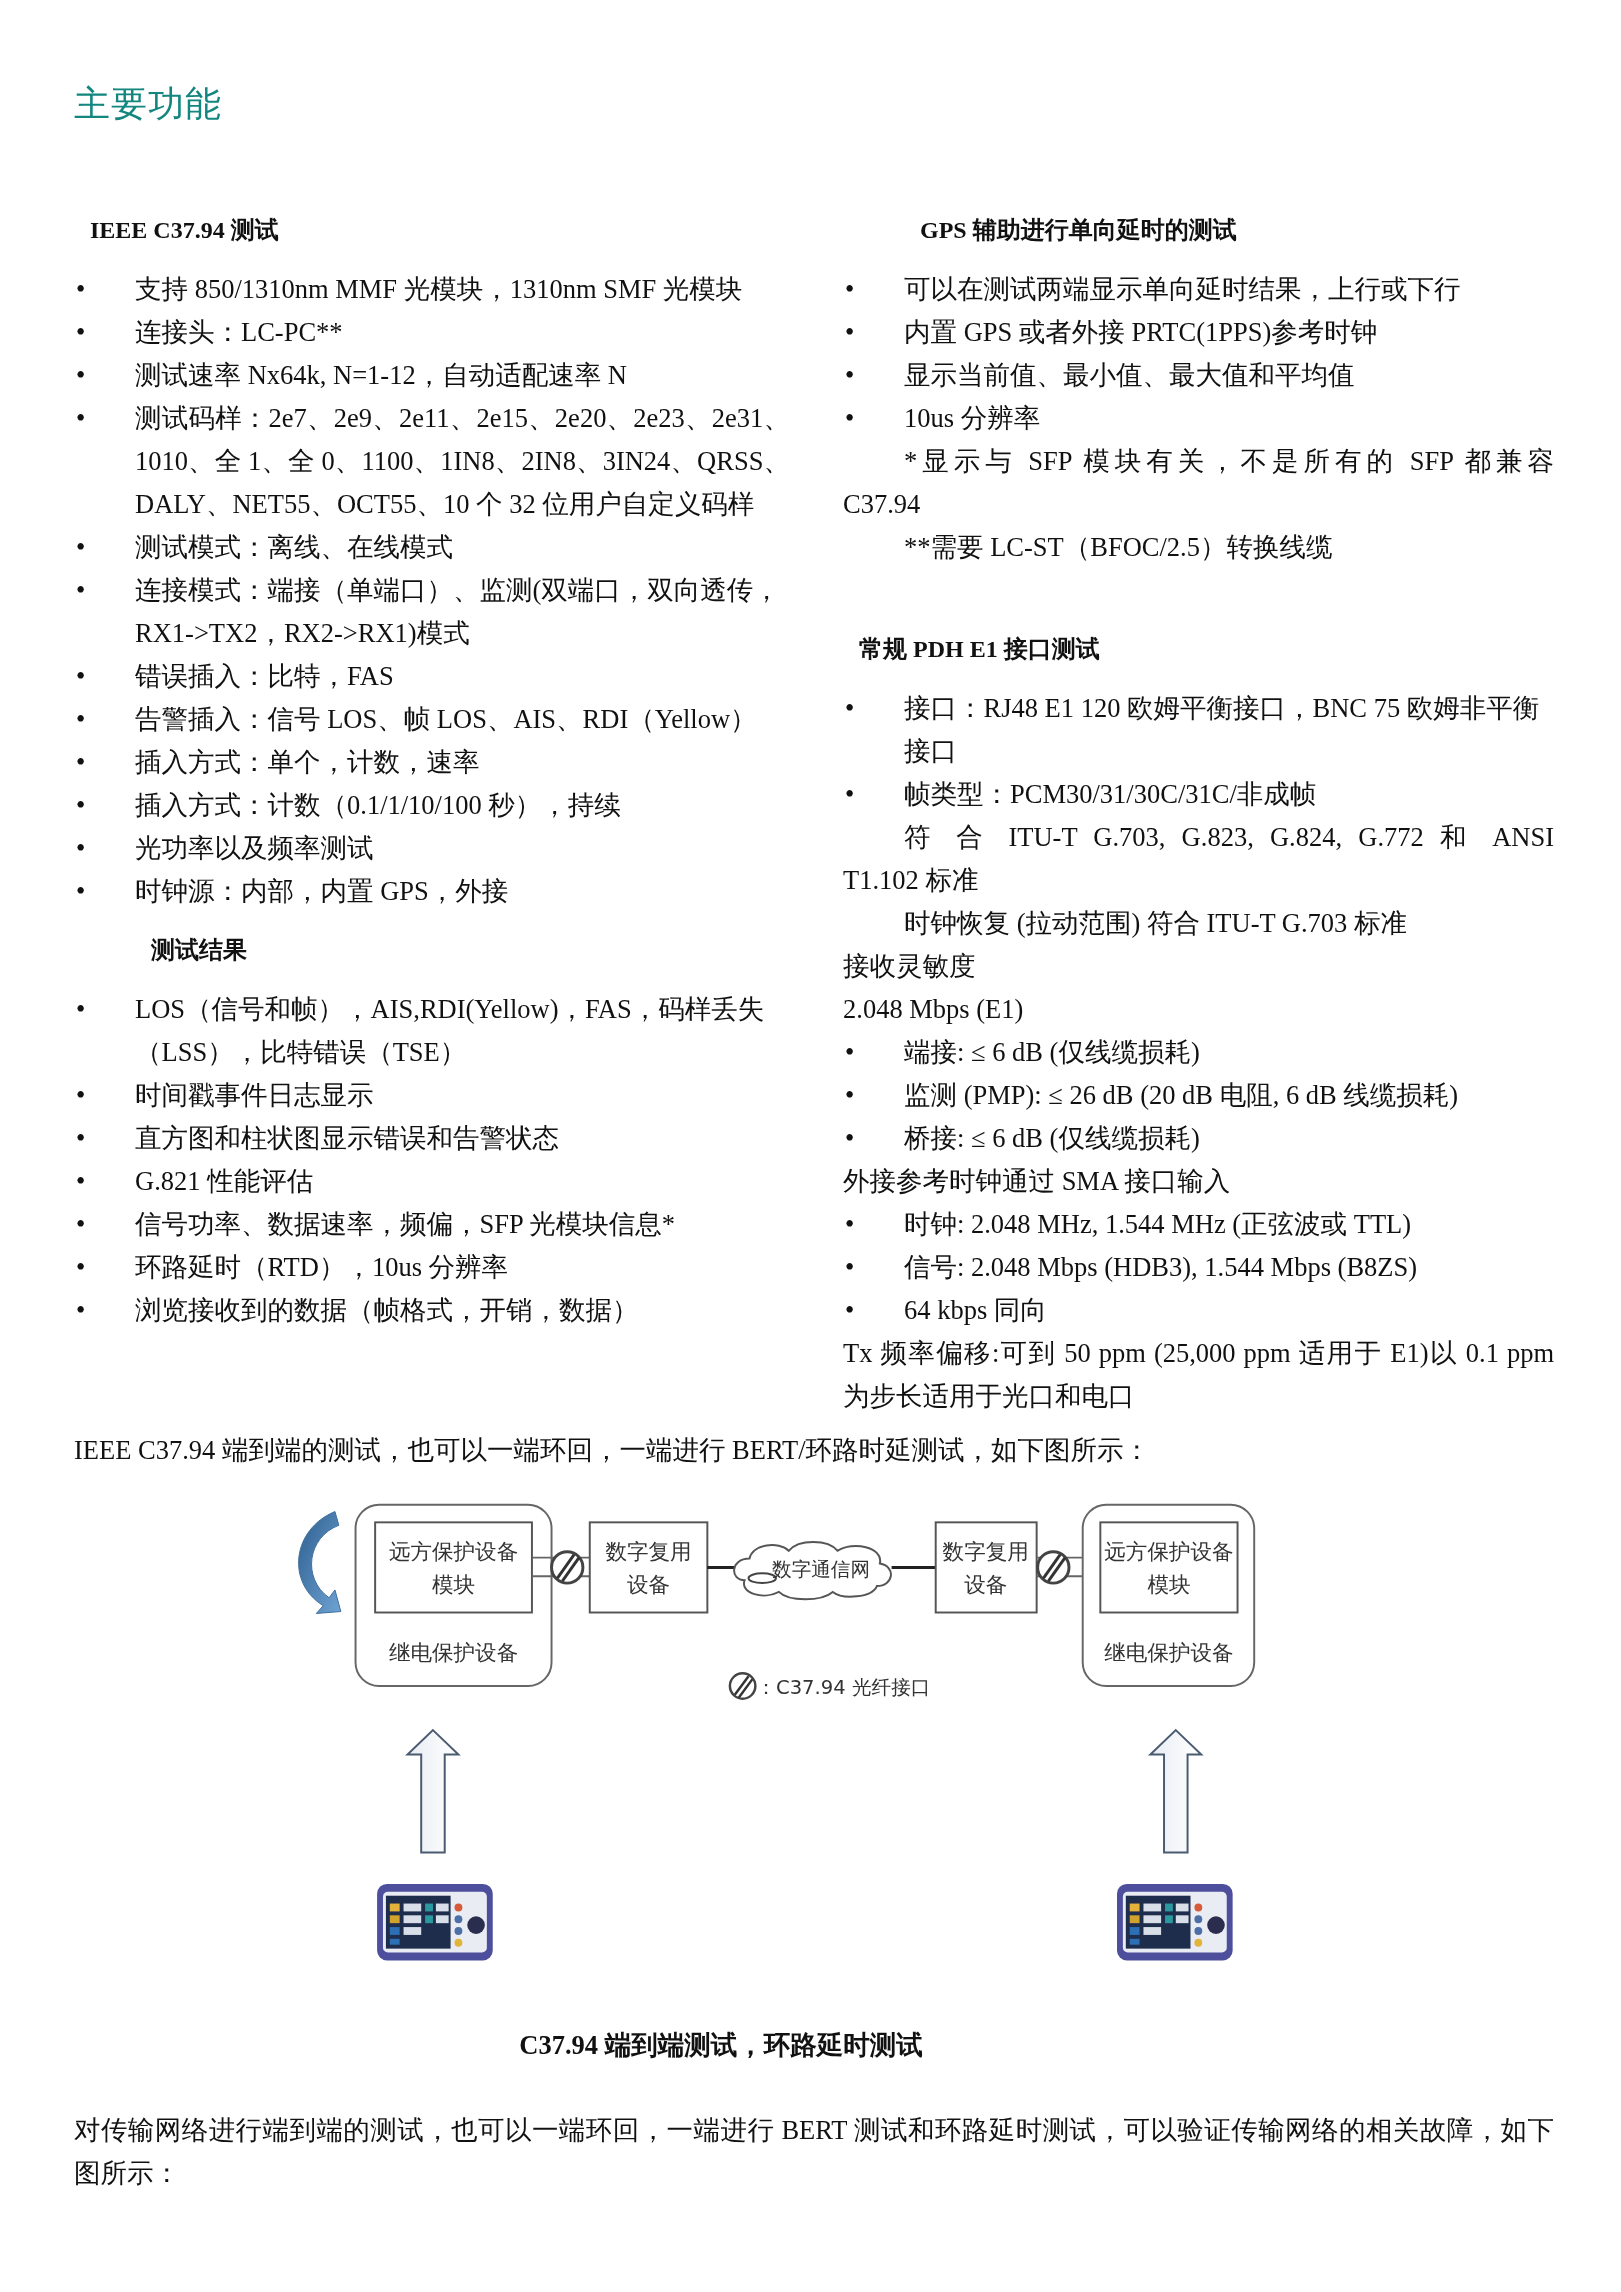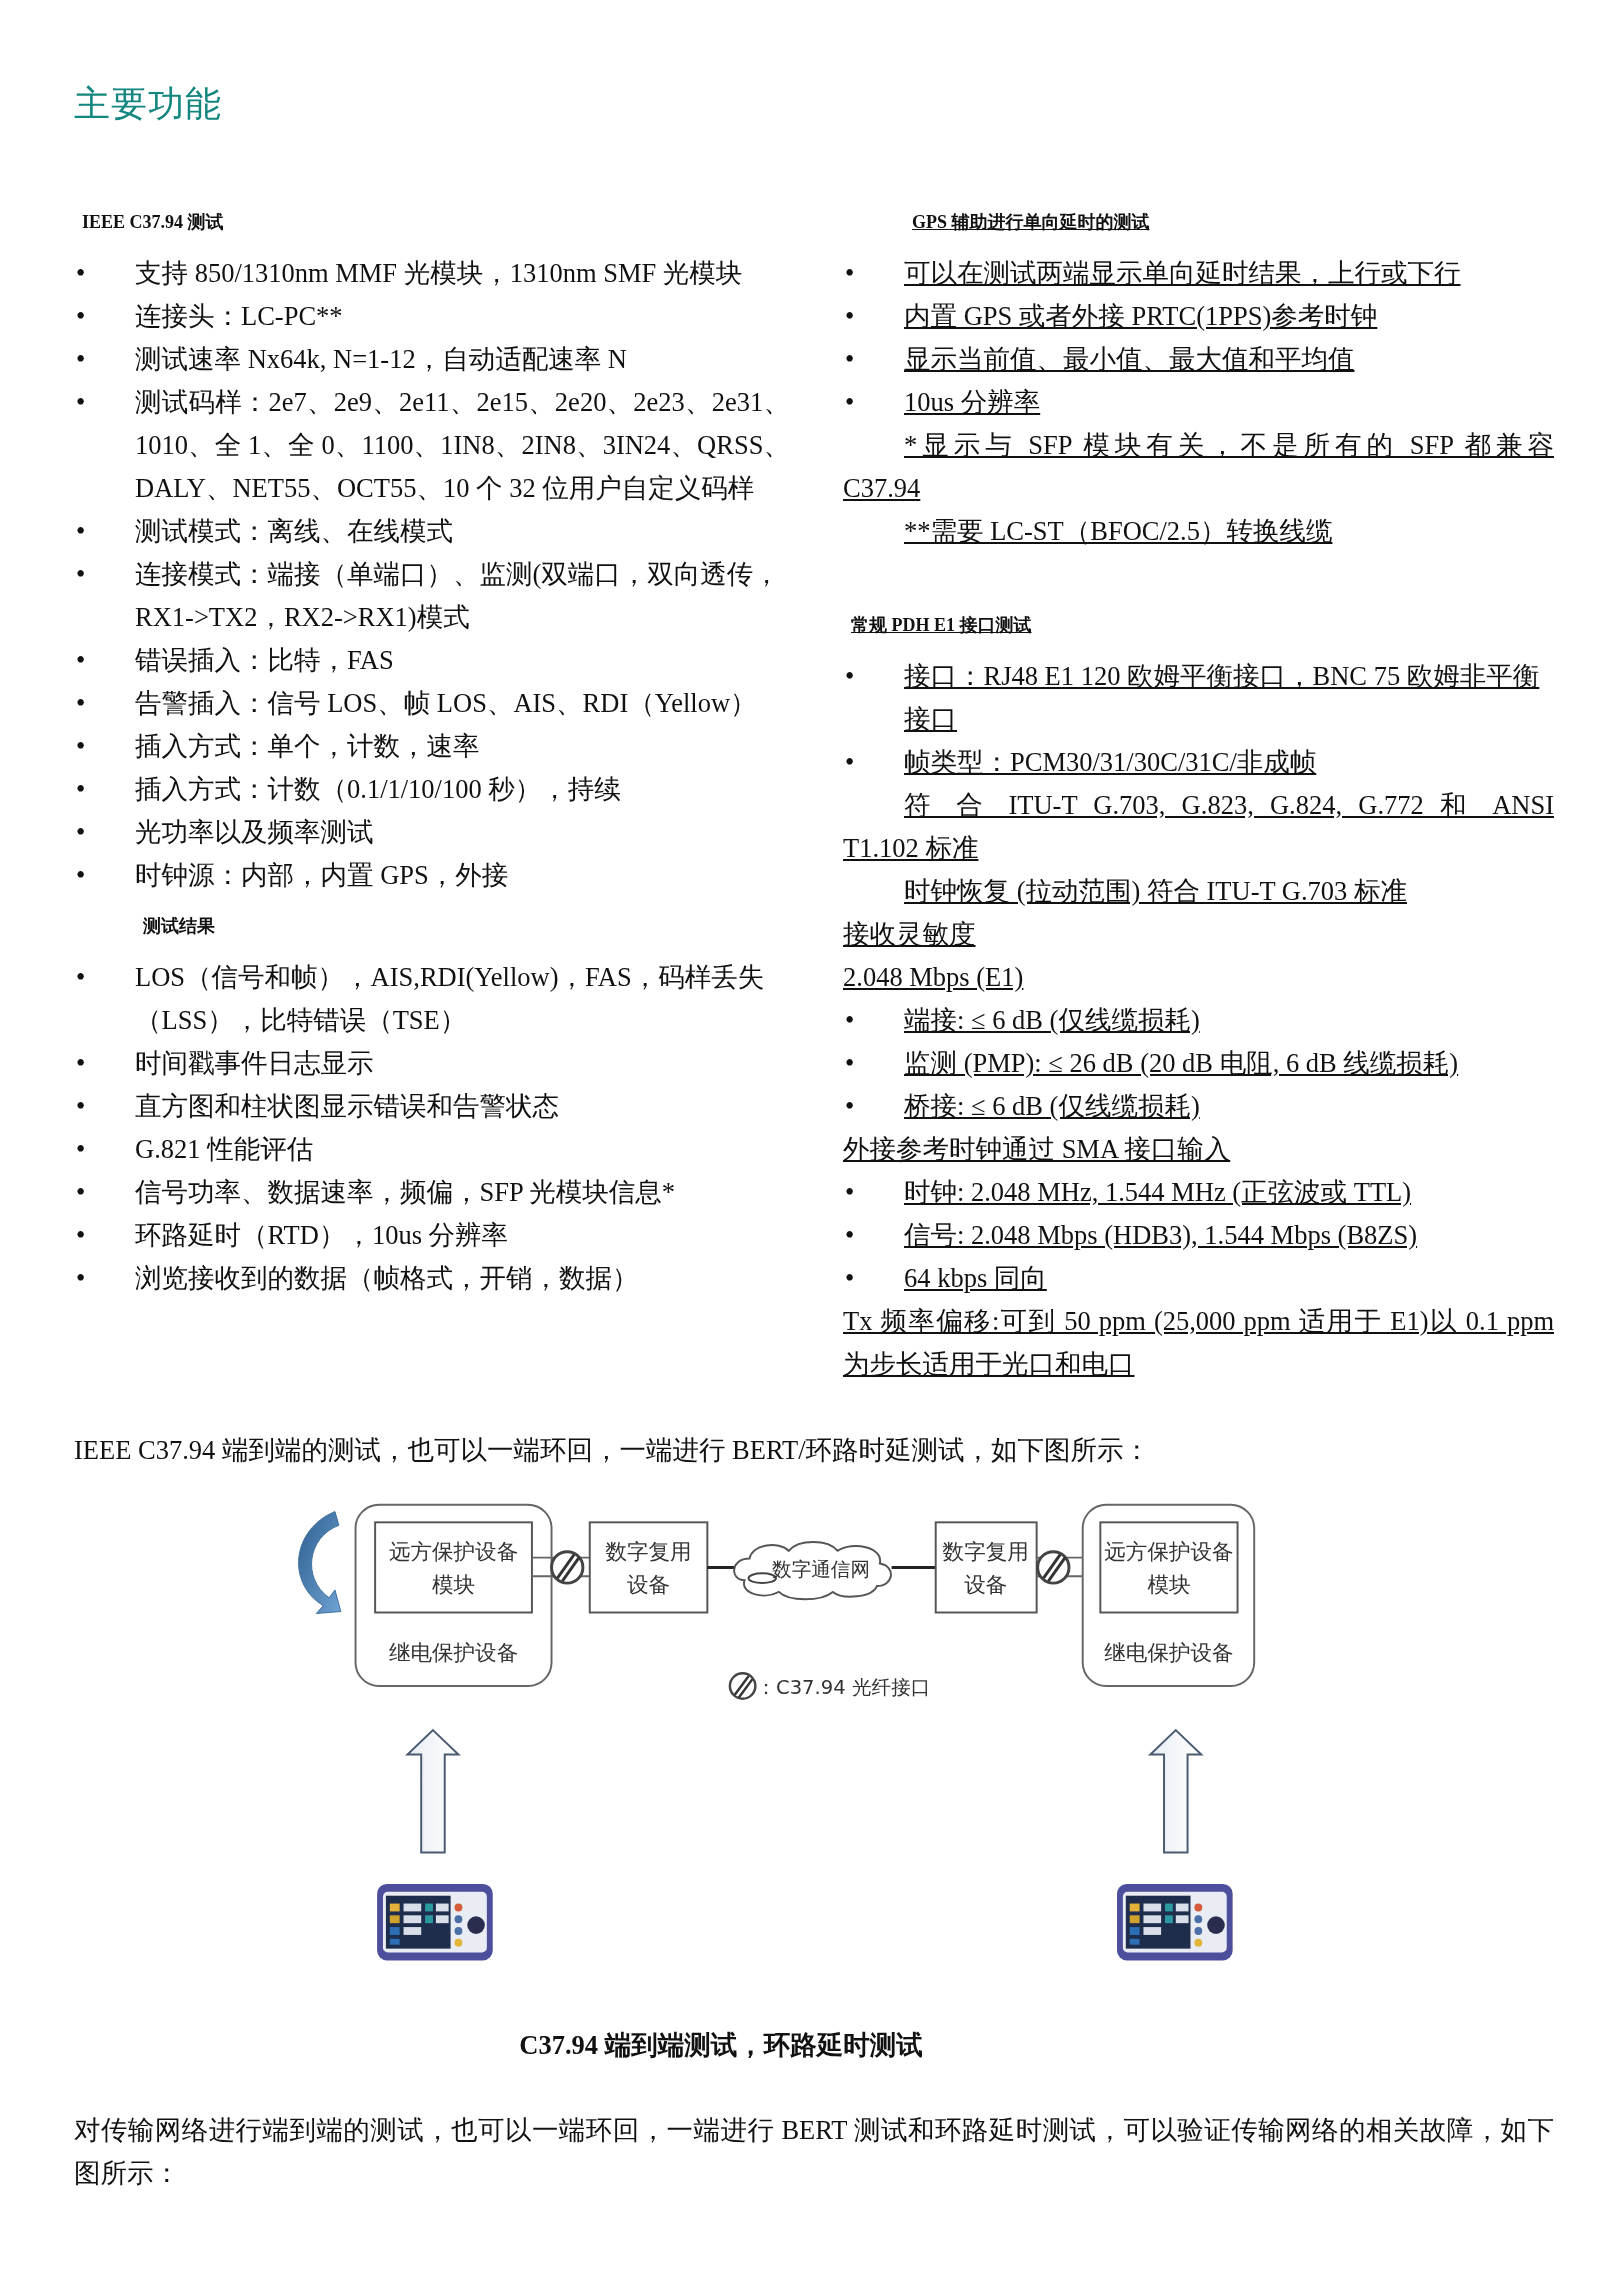--- a/index.html
+++ b/index.html
@@ -7,22 +7,22 @@
     width: 1621px; height: 2293px; position: relative; overflow: hidden;
     font-family: "Liberation Serif", "DejaVu Serif", serif; color: #111;
   }
   .title {
     position: absolute; left: 74px; top: 80px; margin: 0;
     font-family: Liberation Serif, serif;
     font-size: 36px; font-weight: normal; color: #13867f; letter-spacing: 1px;
   }
   .col { position: absolute; top: 193px; font-size: 26.5px; line-height: 43px; }
   .col.left { left: 74px; width: 716px; }
-  .col.right { left: 843px; width: 711px; text-decoration: underline; }
-  .h { font-weight: bold; margin: 8px; font-size: 18px; line-height: 43px; }
+  .col.right { left: 843px; width: 711px; }
+  .h { font-weight: bold; margin: 16px; font-size: 24px; line-height: 43px; }
   .h.indent { padding-left: 61px; }
   ul { list-style: none; margin: 0; padding: 0; }
   li { position: relative; padding-left: 61px; }
   li::before { content: "•"; position: absolute; left: 2px; top: 0; }
   li.small { font-size: 20.6px; }
   .line { margin: 0; }
   .line.indent { padding-left: 61px; }
   .line.justify { text-align: justify; text-align-last: justify; }
   .gap { height: 43px; }
   .para {

